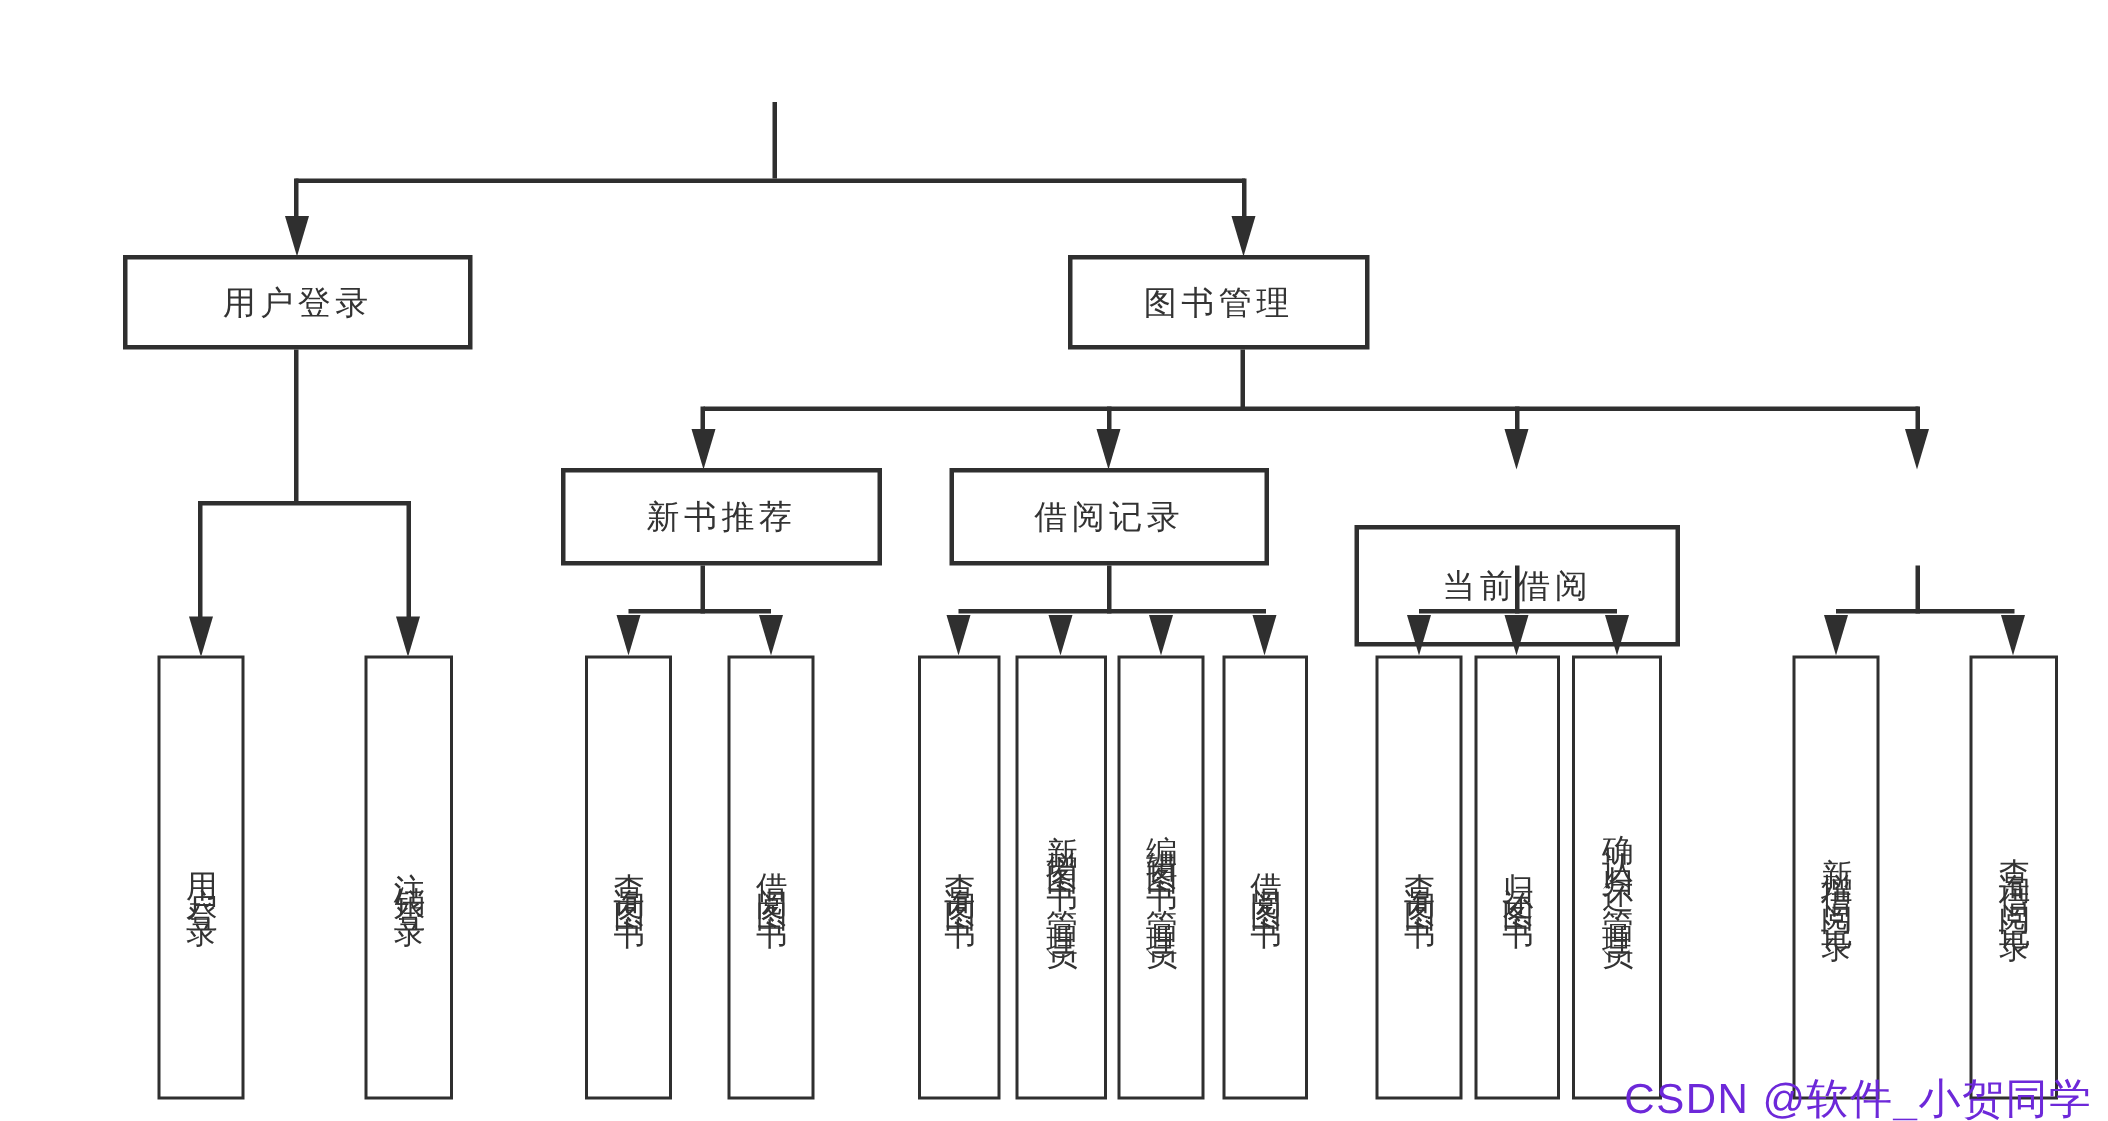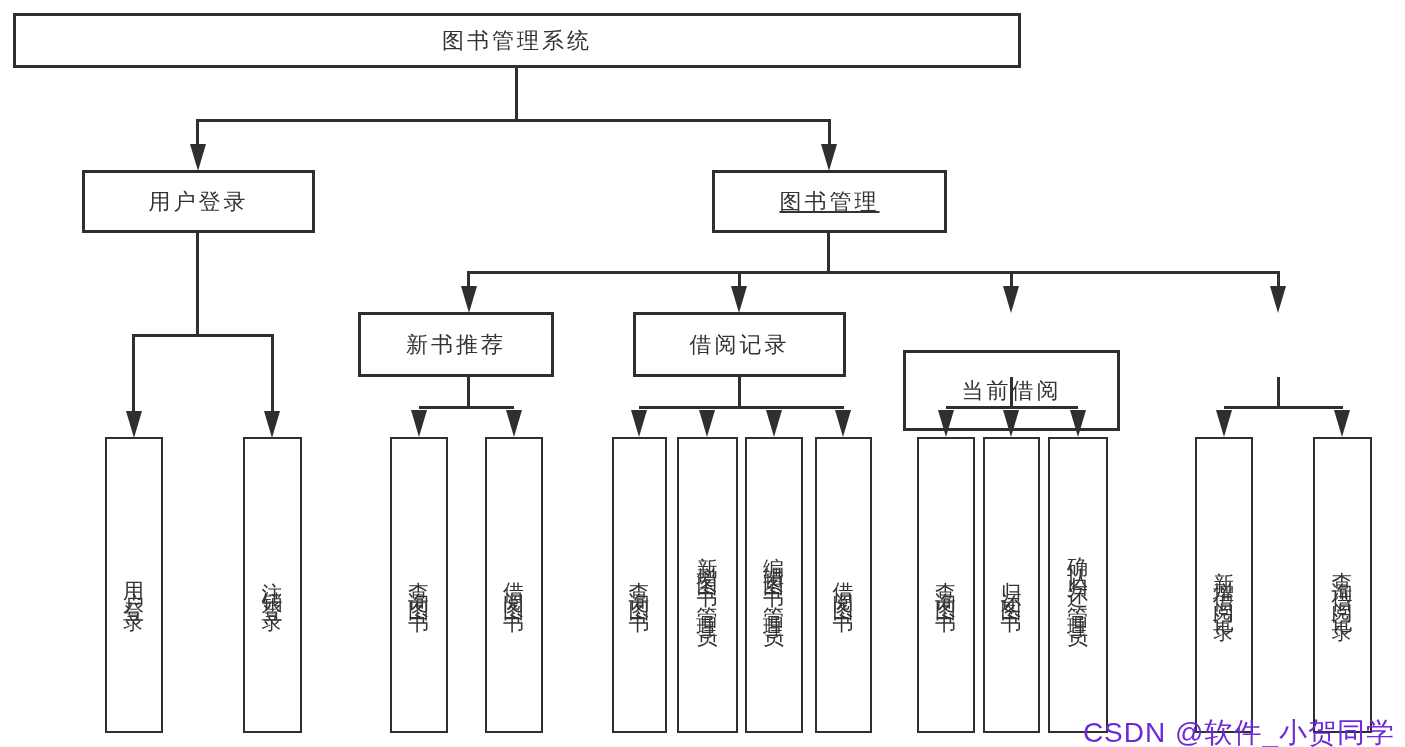--- a/index.html
+++ b/index.html
@@ -31,35 +31,32 @@
   .watermark{
     position:absolute;top:714px;right:10px;font-size:28px;color:#6d28d9;
     letter-spacing:1px;white-space:nowrap;
   }
 </style>
 </head>
 <body>
 
 <div class="canvas">
 
-  <div class="node" style="left:13px;top:13px;width:1008px;height:55px;">
-    <span class="lbl">图书管理系统</span>
-  </div>
 
   <div class="lv" style="left:515px;top:68px;height:51px;"></div>
   <div class="lh" style="left:197px;top:119px;width:633px;"></div>
   <div class="lv" style="left:196px;top:119px;height:27px;"></div>
   <div class="arrow" style="left:190px;top:144px;"></div>
   <div class="lv" style="left:828px;top:119px;height:27px;"></div>
   <div class="arrow" style="left:821px;top:144px;"></div>
 
   <div class="node" style="left:82px;top:170px;width:233px;height:63px;">
     <span class="lbl">用户登录</span>
   </div>
-  <div class="node" style="left:712px;top:170px;width:235px;height:63px;text-decoration:underline;">
+  <div class="node" style="left:712px;top:170px;width:201px;height:63px;">
     <span class="lbl">图书管理</span>
   </div>
 
   <div class="lv" style="left:196px;top:233px;height:101px;"></div>
   <div class="lh" style="left:134px;top:334px;width:139px;"></div>
   <div class="lv" style="left:132px;top:334px;height:79px;"></div>
   <div class="arrow" style="left:126px;top:411px;"></div>
   <div class="lv" style="left:271px;top:334px;height:79px;"></div>
   <div class="arrow" style="left:264px;top:411px;"></div>
 
@@ -67,21 +64,21 @@
   <div class="lh" style="left:469px;top:271px;width:810px;"></div>
   <div class="lv" style="left:467px;top:271px;height:17px;"></div>
   <div class="arrow" style="left:461px;top:286px;"></div>
   <div class="lv" style="left:738px;top:271px;height:17px;"></div>
   <div class="arrow" style="left:731px;top:286px;"></div>
   <div class="lv" style="left:1010px;top:271px;height:17px;"></div>
   <div class="arrow" style="left:1003px;top:286px;"></div>
   <div class="lv" style="left:1277px;top:271px;height:17px;"></div>
   <div class="arrow" style="left:1270px;top:286px;"></div>
 
-  <div class="node" style="left:358px;top:312px;width:196px;height:65px;">
+  <div class="node" style="left:374px;top:312px;width:214px;height:65px;">
     <span class="lbl">新书推荐</span>
   </div>
   <div class="node" style="left:633px;top:312px;width:213px;height:65px;">
     <span class="lbl">借阅记录</span>
   </div>
   <div class="node" style="left:903px;top:312px;width:217px;height:81px;margin-top:38px;">
     <span class="lbl">当前借阅</span>
   </div>
 
   <div class="lv" style="left:467px;top:377px;height:32px;"></div>

